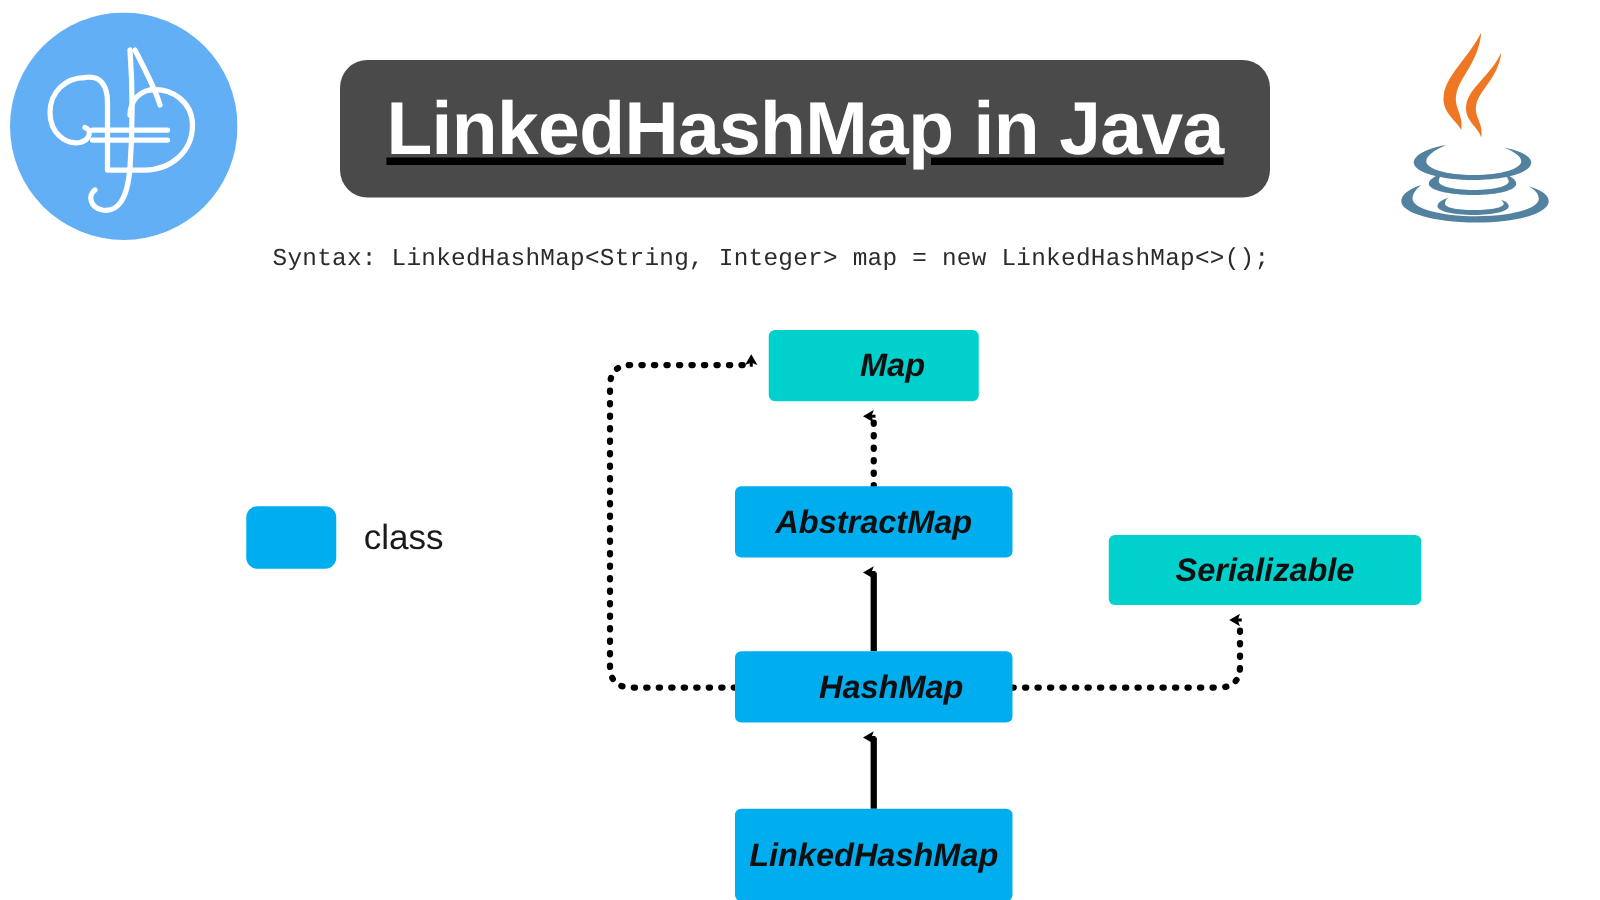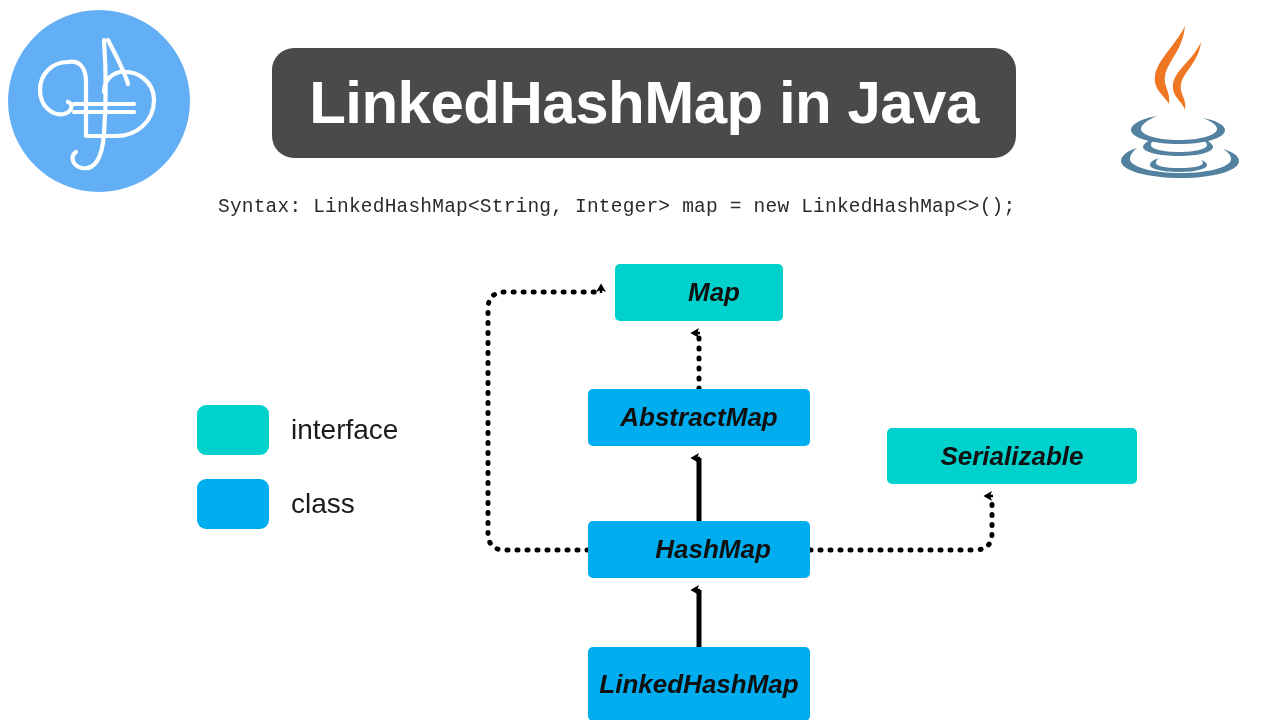--- a/index.html
+++ b/index.html
@@ -30,20 +30,21 @@
     left: 272px;
     top: 48px;
     width: 744px;
     height: 110px;
     background: #4a4a4a;
     border-radius: 22px;
     display: flex;
     align-items: center;
     justify-content: center;
     box-sizing: border-box;
+    text-decoration: underline;
   }
   #title-text {
     color: #ffffff;
     font-family: "Liberation Sans", sans-serif;
     font-weight: bold;
     font-size: 60px;
     letter-spacing: -0.5px;
     line-height: 1;
     white-space: nowrap;
   }
@@ -161,24 +162,20 @@
       <path d="M46 138 C 40 140, 37 142, 37 145 C 37 149, 50 152, 66 152 C 82 152, 94 149, 94 145 C 94 143, 92 141, 88 140 C 89 141, 90 142, 90 143 C 90 146, 80 148, 66 148 C 52 148, 43 146, 43 143 C 43 141, 44 139, 46 138 Z"></path>
       <path d="M24 128 C 14 131, 8 136, 8 141 C 8 150, 33 158, 68 158 C 103 158, 126 150, 126 141 C 126 136, 120 132, 110 129 C 115 132, 118 135, 118 139 C 118 147, 96 153, 68 153 C 40 153, 17 147, 17 139 C 17 135, 20 131, 24 128 Z"></path>
     </g>
   </svg>
 </div>
 
 <div id="syntax-line">Syntax: LinkedHashMap&lt;String, Integer&gt; map = new LinkedHashMap&lt;&gt;();</div>
 
 <div id="legend">
   <div class="legend-row">
-    <div class="legend-swatch" style="background:#00d1cc"></div>
-    <div class="legend-label">interface</div>
-  </div>
-  <div class="legend-row">
     <div class="legend-swatch" style="background:#00aef0"></div>
     <div class="legend-label">class</div>
   </div>
 </div>
 
 <svg id="diagram">
   <defs>
     <marker id="arrowUp" markerWidth="10" markerHeight="10" refX="5" refY="8.6" orient="auto-start-reverse" markerUnits="userSpaceOnUse">
       <path d="M0,8.6 L5,0 L10,8.6 L6.2,7.2 L6.2,10 L3.8,10 L3.8,7.2 Z" fill="#000000"></path>
     </marker>

